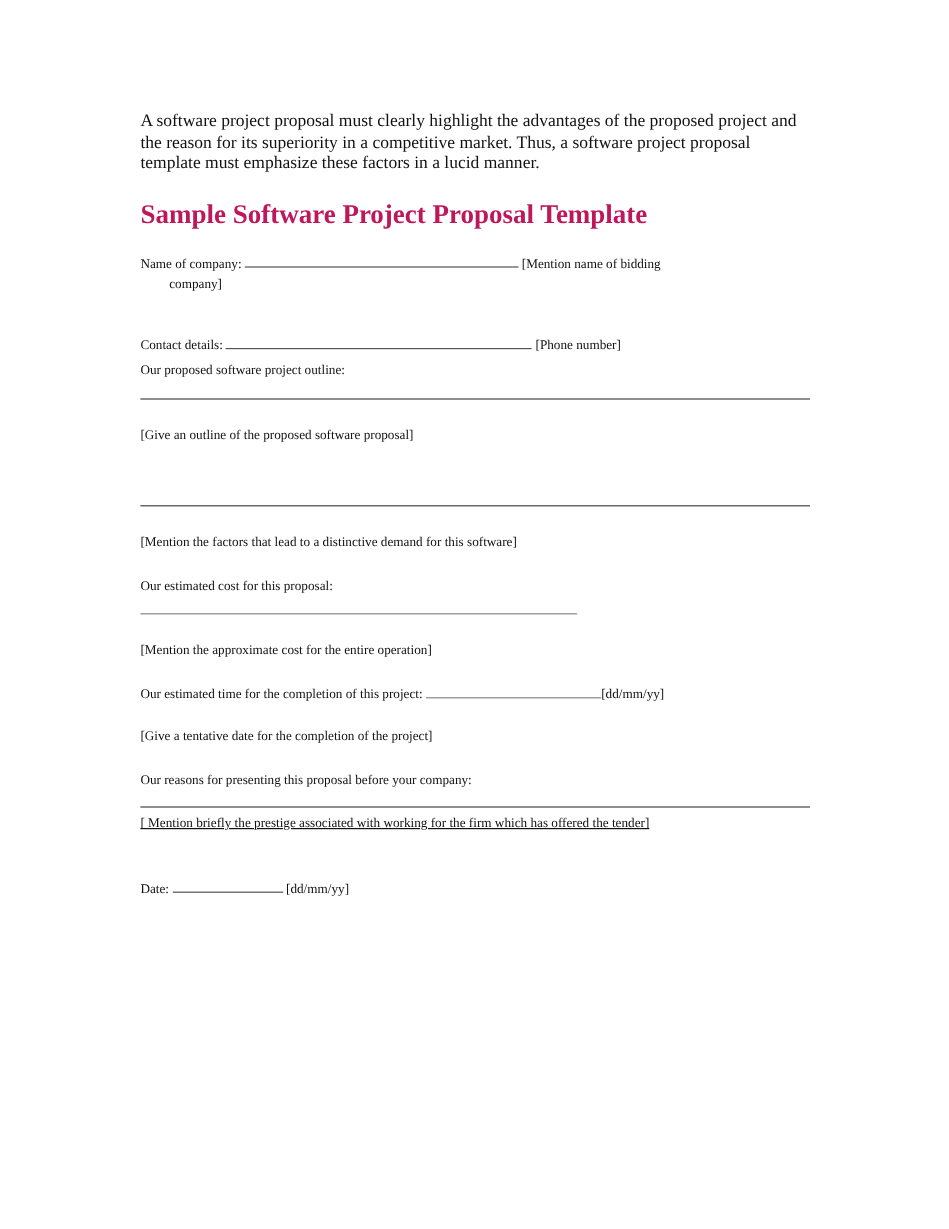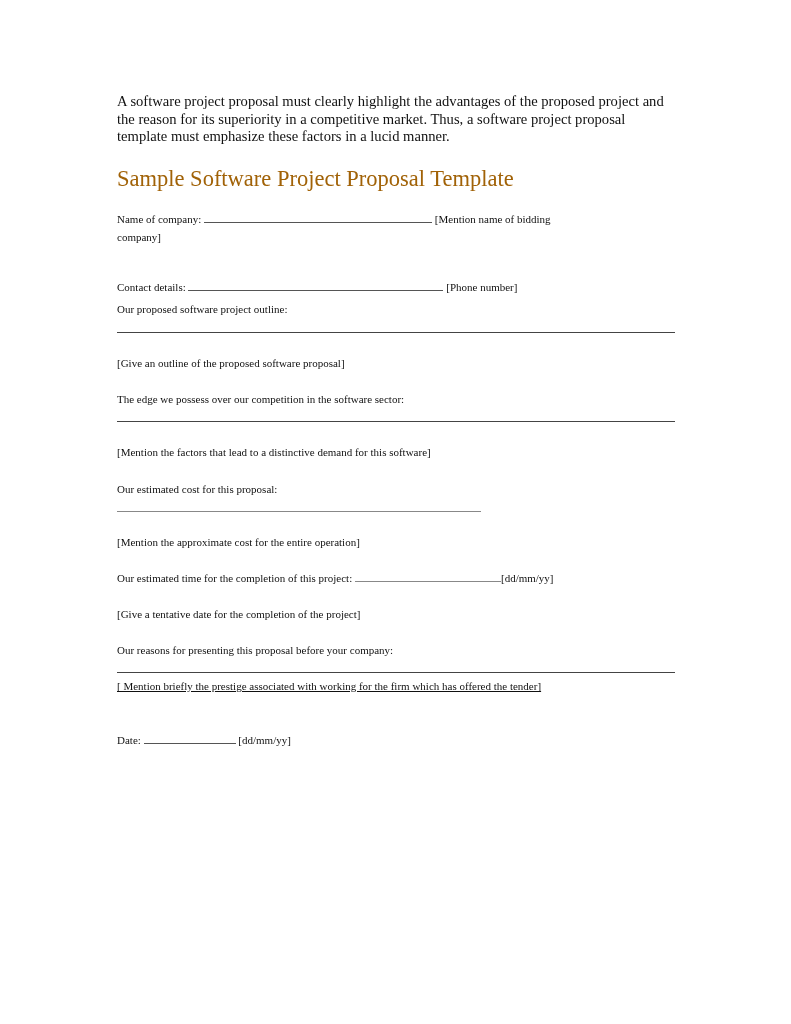--- a/index.html
+++ b/index.html
@@ -4,22 +4,22 @@
   <style>
     html, body { margin: 0; padding: 0; background: #ffffff; }
     body {
       width: 791px; height: 1024px; position: relative; overflow: hidden;
       font-family: "Liberation Serif", "DejaVu Serif", serif;
       color: #111111;
     }
     .page { position: absolute; left: 117px; top: 93px; width: 560px; }
     .intro { font-size: 14.6px; line-height: 17.5px; margin: 0; }
     .title {
-      font-size: 22.5px; font-weight: normal; margin: 0;
-      position: absolute; top: 73px; left: 0; white-space: nowrap; color: #a16207;
+      font-size: 22.5px; font-weight: bold; margin: 0;
+      position: absolute; top: 73px; left: 0; white-space: nowrap; color: #be185d;
     }
     .abs { position: absolute; left: 0; font-size: 11px; line-height: 18px; white-space: nowrap; }
     .wrap { white-space: normal; width: 560px; }
     .blank {
       display: inline-block; border-bottom: 1.3px solid #555; height: 12px; vertical-align: baseline;
     }
     .rule { position: absolute; left: 0; height: 0; border-top: 1.3px solid #444; }
   </style>
 </head>
 <body>
@@ -27,33 +27,32 @@
 <div class="page">
   <p class="intro">A software project proposal must clearly highlight the advantages of the proposed project and the reason for its superiority in a competitive market. Thus, a software project proposal template must emphasize these factors in a lucid manner.</p>
 
   <h1 class="title">Sample Software Project Proposal Template</h1>
 
   <div class="abs" style="top:117px;">
     <span>Name of company:</span>
     <span class="blank" style="width:228px;"></span>
     <span>[Mention name of bidding</span>
   </div>
-  <div class="abs" style="top:135px;">company]</div>
+  <div class="abs" style="top:135px;margin-left:24px;">company]</div>
 
   <div class="abs" style="top:158px;margin-top:27px;">
     <span>Contact details:</span>
     <span class="blank" style="width:255px;"></span>
     <span>[Phone number]</span>
   </div>
 
   <div class="abs" style="top:207px;">Our proposed software project outline:</div>
   <div class="rule" style="top:239px; width:558px;"></div>
   <div class="abs" style="top:261px;">[Give an outline of the proposed software proposal]</div>
 
-  <div class="abs" style="top:297px;">The edge we possess over our competition in the software sector:</div>
   <div class="rule" style="top:328px; width:558px;"></div>
   <div class="abs" style="top:350px;">[Mention the factors that lead to a distinctive demand for this software]</div>
 
   <div class="abs" style="top:387px;">Our estimated cost for this proposal:</div>
   <div class="rule" style="top:418px; width:364px; border-top-color:#888;"></div>
   <div class="abs" style="top:440px;">[Mention the approximate cost for the entire operation]</div>
 
   <div class="abs" style="top:476px;">
     <span>Our estimated time for the completion of this project:</span>
     <span class="blank" style="width:146px; border-bottom-color:#888;"></span><span>[dd/mm/yy]</span>

